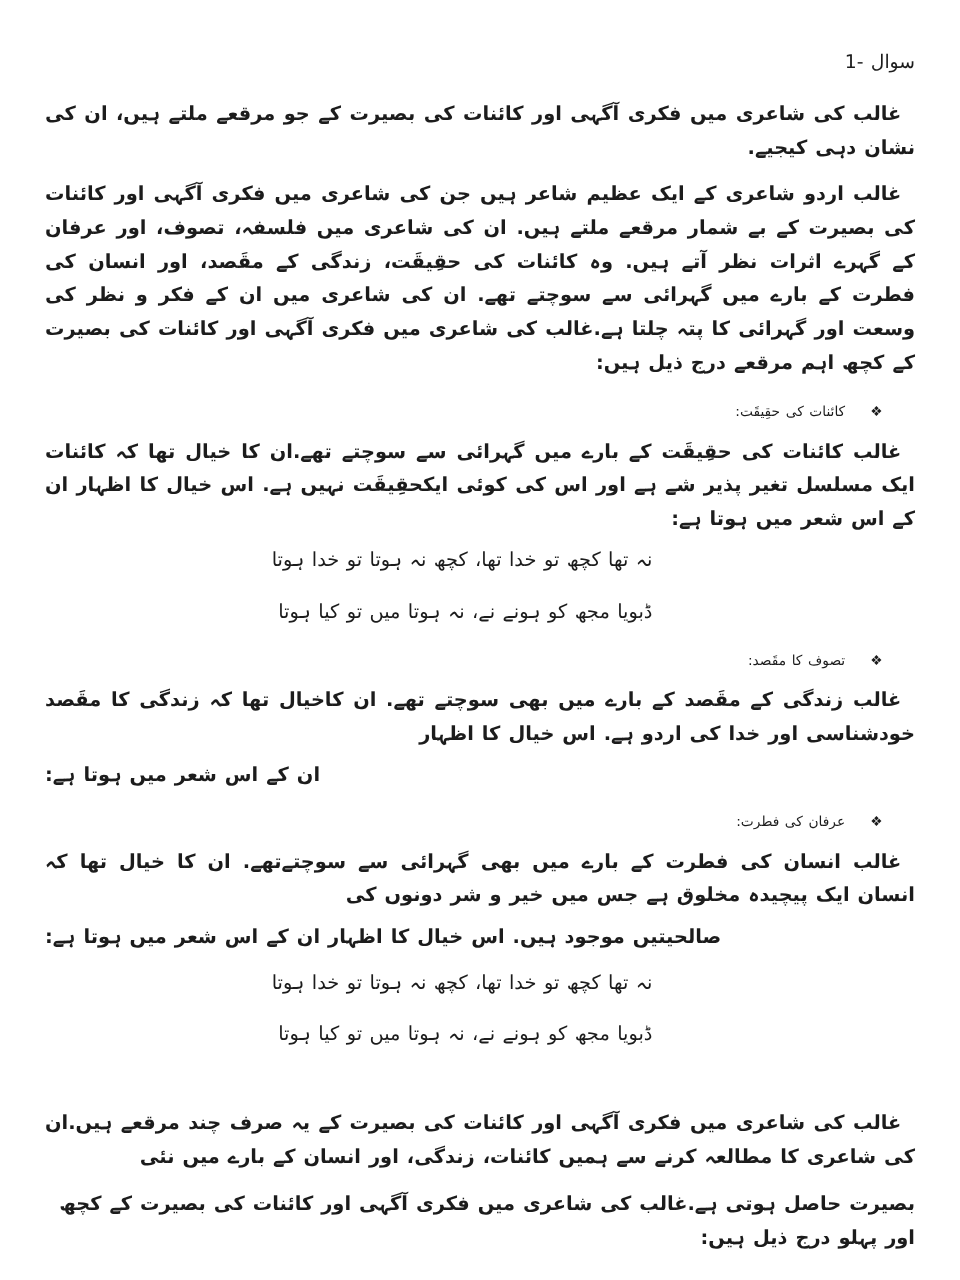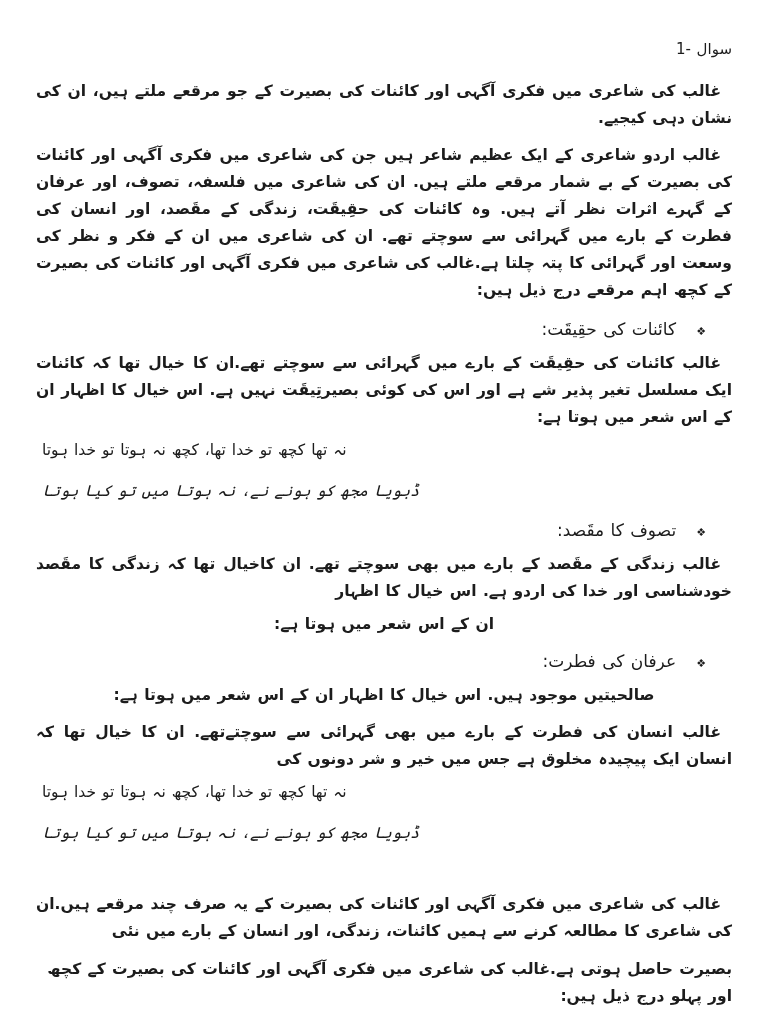--- a/index.html
+++ b/index.html
@@ -37,72 +37,72 @@
     align-items: baseline;
     gap: 20px;
     padding-right: 26px;
     margin: 0 0 5px 0;
   }
   .bullet-glyph {
     font-size: 11px;
     line-height: 27px;
     flex: 0 0 auto;
   }
-  .section-heading { font-size: 17px; text-align: right; }
+  .section-heading { font-size: 11px; text-align: right; }
   .section-body  { margin-bottom: 6px; }
   .body2 {
     margin: 2px 0 10px 0;
-    text-align: center;
+    text-align: left;
     text-indent: 0;
   }
   .verse {
     width: 480px;
     margin: 4px 210px 12px auto;
-    text-align: left;
+    text-align: right;
   }
   .verse-line { margin-bottom: 14px; }
-  .verse-line:last-child { margin-bottom: 0; font-style: italic; }
+  .verse-line:last-child { margin-bottom: 0; }
   .verse.after-gap { margin-bottom: 44px; }
   .closing  { margin-bottom: 11px; }
   .closing2 { text-align: right; text-indent: 0; }
 </style>
 </head>
 <body>
 
 <div class="page">
 
   <p class="q-label">سوال -1</p>
 
   <p class="para intro">غالب کی شاعری میں فکری آگہی اور کائنات کی بصیرت کے جو مرقعے ملتے ہیں، ان کی نشان دہی کیجیے.</p>
 
   <p class="para overview">غالب اردو شاعری کے ایک عظیم شاعر ہیں جن کی شاعری میں فکری آگہی اور کائنات کی بصیرت کے بے شمار مرقعے ملتے ہیں. ان کی شاعری میں فلسفہ، تصوف، اور عرفان کے گہرے اثرات نظر آتے ہیں. وہ کائنات کی حقِیقَت، زندگی کے مقَصد، اور انسان کی فطرت کے بارے میں گہرائی سے سوچتے تھے. ان کی شاعری میں ان کے فکر و نظر کی وسعت اور گہرائی کا پتہ چلتا ہے.غالب کی شاعری میں فکری آگہی اور کائنات کی بصیرت کے کچھ اہم مرقعے درج ذیل ہیں:</p>
 
   <div class="bullet-item">
     <span class="bullet-glyph">❖</span>
     <span class="section-heading">کائنات کی حقِیقَت:</span>
   </div>
-  <p class="para section-body">غالب کائنات کی حقِیقَت کے بارے میں گہرائی سے سوچتے تھے.ان کا خیال تھا کہ کائنات ایک مسلسل تغیر پذیر شے ہے اور اس کی کوئی بصیرتِیقَت نہیں ہے. اس خیال کا اظہار ان کے اس شعر میں ہوتا ہے:</p>
+  <p class="para section-body">غالب کائنات کی حقِیقَت کے بارے میں گہرائی سے سوچتے تھے.ان کا خیال تھا کہ کائنات ایک مسلسل تغیر پذیر شے ہے اور اس کی کوئی ایکحقِیقَت نہیں ہے. اس خیال کا اظہار ان کے اس شعر میں ہوتا ہے:</p>
   <div class="verse">
     <div class="verse-line">نہ تھا کچھ تو خدا تھا، کچھ نہ ہوتا تو خدا ہوتا</div>
     <div class="verse-line">ڈبویا مجھ کو ہونے نے، نہ ہوتا میں تو کیا ہوتا</div>
   </div>
 
   <div class="bullet-item">
     <span class="bullet-glyph">❖</span>
     <span class="section-heading">تصوف کا مقَصد:</span>
   </div>
   <p class="para section-body">غالب زندگی کے مقَصد کے بارے میں بھی سوچتے تھے. ان کاخیال تھا کہ زندگی کا مقَصد خودشناسی اور خدا کی اردو ہے. اس خیال کا اظہار</p>
   <p class="para body2">ان کے اس شعر میں ہوتا ہے:</p>
 
   <div class="bullet-item">
     <span class="bullet-glyph">❖</span>
     <span class="section-heading">عرفان کی فطرت:</span>
   </div>
+  <p class="para section-body">غالب انسان کی فطرت کے بارے میں بھی گہرائی سے سوچتےتھے. ان کا خیال تھا کہ انسان ایک پیچیدہ مخلوق ہے جس میں خیر و شر دونوں کی</p>
   <p class="para body2">صالحیتیں موجود ہیں. اس خیال کا اظہار ان کے اس شعر میں ہوتا ہے:</p>
-  <p class="para section-body">غالب انسان کی فطرت کے بارے میں بھی گہرائی سے سوچتےتھے. ان کا خیال تھا کہ انسان ایک پیچیدہ مخلوق ہے جس میں خیر و شر دونوں کی</p>
   <div class="verse after-gap">
     <div class="verse-line">نہ تھا کچھ تو خدا تھا، کچھ نہ ہوتا تو خدا ہوتا</div>
     <div class="verse-line">ڈبویا مجھ کو ہونے نے، نہ ہوتا میں تو کیا ہوتا</div>
   </div>
 
   <p class="para closing">غالب کی شاعری میں فکری آگہی اور کائنات کی بصیرت کے یہ صرف چند مرقعے ہیں.ان کی شاعری کا مطالعہ کرنے سے ہمیں کائنات، زندگی، اور انسان کے بارے میں نئی</p>
   <p class="para closing2">بصیرت حاصل ہوتی ہے.غالب کی شاعری میں فکری آگہی اور کائنات کی بصیرت کے کچھ اور پہلو درج ذیل ہیں:</p>
 
 </div>
 

